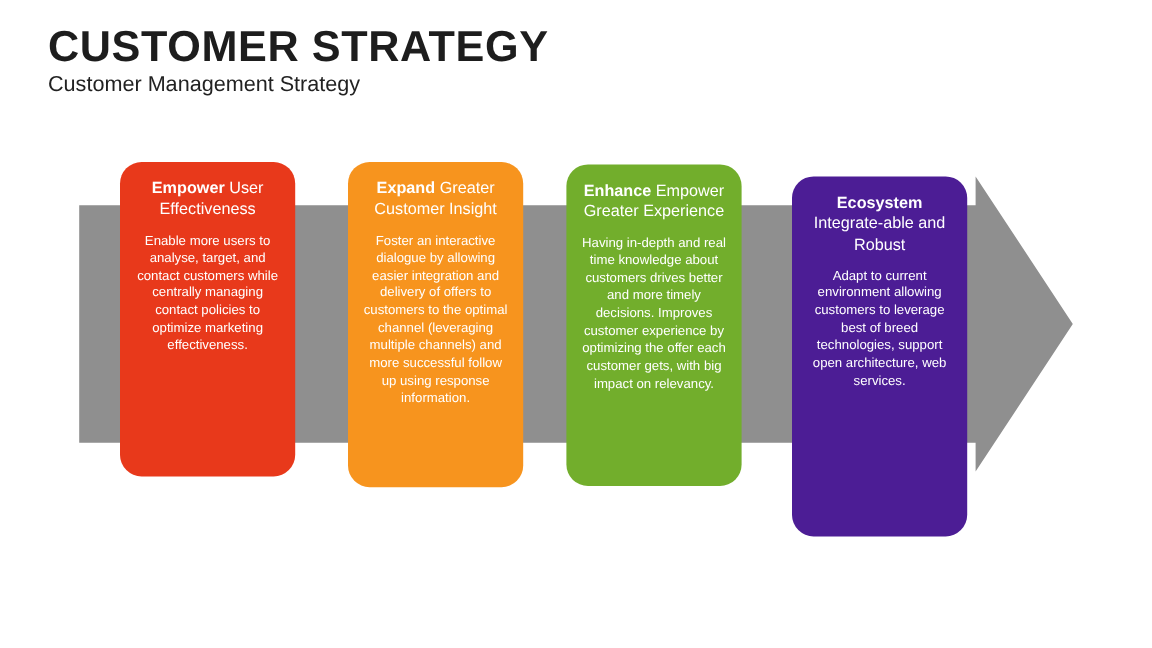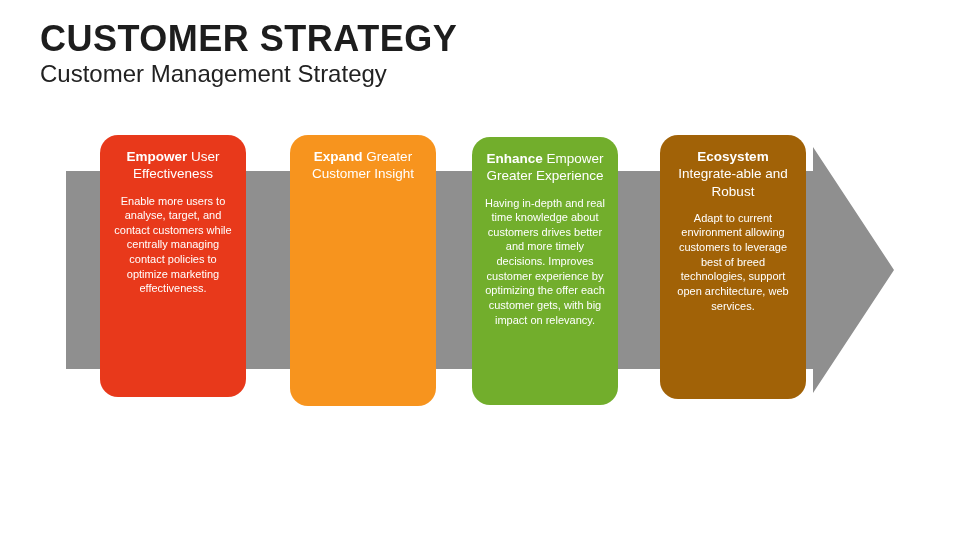--- a/index.html
+++ b/index.html
@@ -21,21 +21,21 @@
     top: 18px;
     font-size: 36px;
     font-weight: 700;
     color: #1d1d1d;
     letter-spacing: 0.5px;
   }
   .slide-subtitle {
     position: absolute;
     left: 40px;
     top: 60px;
-    font-size: 24px;
+    font-size: 18px;
     font-weight: 400;
     color: #222222;
   }
   .arrow-svg {
     position: absolute;
     left: 0;
     top: 0;
     width: 960px;
     height: 540px;
   }
@@ -45,21 +45,21 @@
   .card {
     position: absolute;
     border-radius: 18px;
     color: #ffffff;
     padding: 13px 12px 12px 12px;
     box-sizing: border-box;
   }
   .card-red    { background: #E8391B; left: 100px; top: 135px; width: 146px; height: 262px; }
   .card-orange { background: #F7941E; left: 290px; top: 135px; width: 146px; height: 271px; }
   .card-green  { background: #72AE2C; left: 472px; top: 137px; width: 146px; height: 268px; }
-  .card-blue   { background: #a16207; left: 660px; top: 135px; width: 146px; height: 264px; }
+  .card-blue   { background: #4c1d95; left: 660px; top: 147px; width: 146px; height: 300px; }
   .card-heading {
     text-align: center;
     font-size: 13.5px;
     line-height: 1.28;
     font-weight: 400;
     margin-bottom: 11px;
   }
   .card-heading .hb {
     font-weight: 700;
   }
@@ -86,20 +86,21 @@
     <div class="card-heading">
       <span class="hb">Empower</span><span> User Effectiveness</span>
     </div>
     <div class="card-body">Enable more users to analyse, target, and contact customers while centrally managing contact policies to optimize marketing effectiveness.</div>
   </div>
 
   <div class="card card-orange">
     <div class="card-heading">
       <span class="hb">Expand</span><span> Greater Customer Insight</span>
     </div>
+    <div class="card-body">Foster an interactive dialogue by allowing easier integration and delivery of offers to customers to the optimal channel (leveraging multiple channels) and more successful follow up using response information.</div>
   </div>
 
   <div class="card card-green">
     <div class="card-heading">
       <span class="hb">Enhance</span><span> Empower Greater Experience</span>
     </div>
     <div class="card-body">Having in-depth and real time knowledge about customers drives better and more timely decisions. Improves customer experience by optimizing the offer each customer gets, with big impact on relevancy.</div>
   </div>
 
   <div class="card card-blue">

